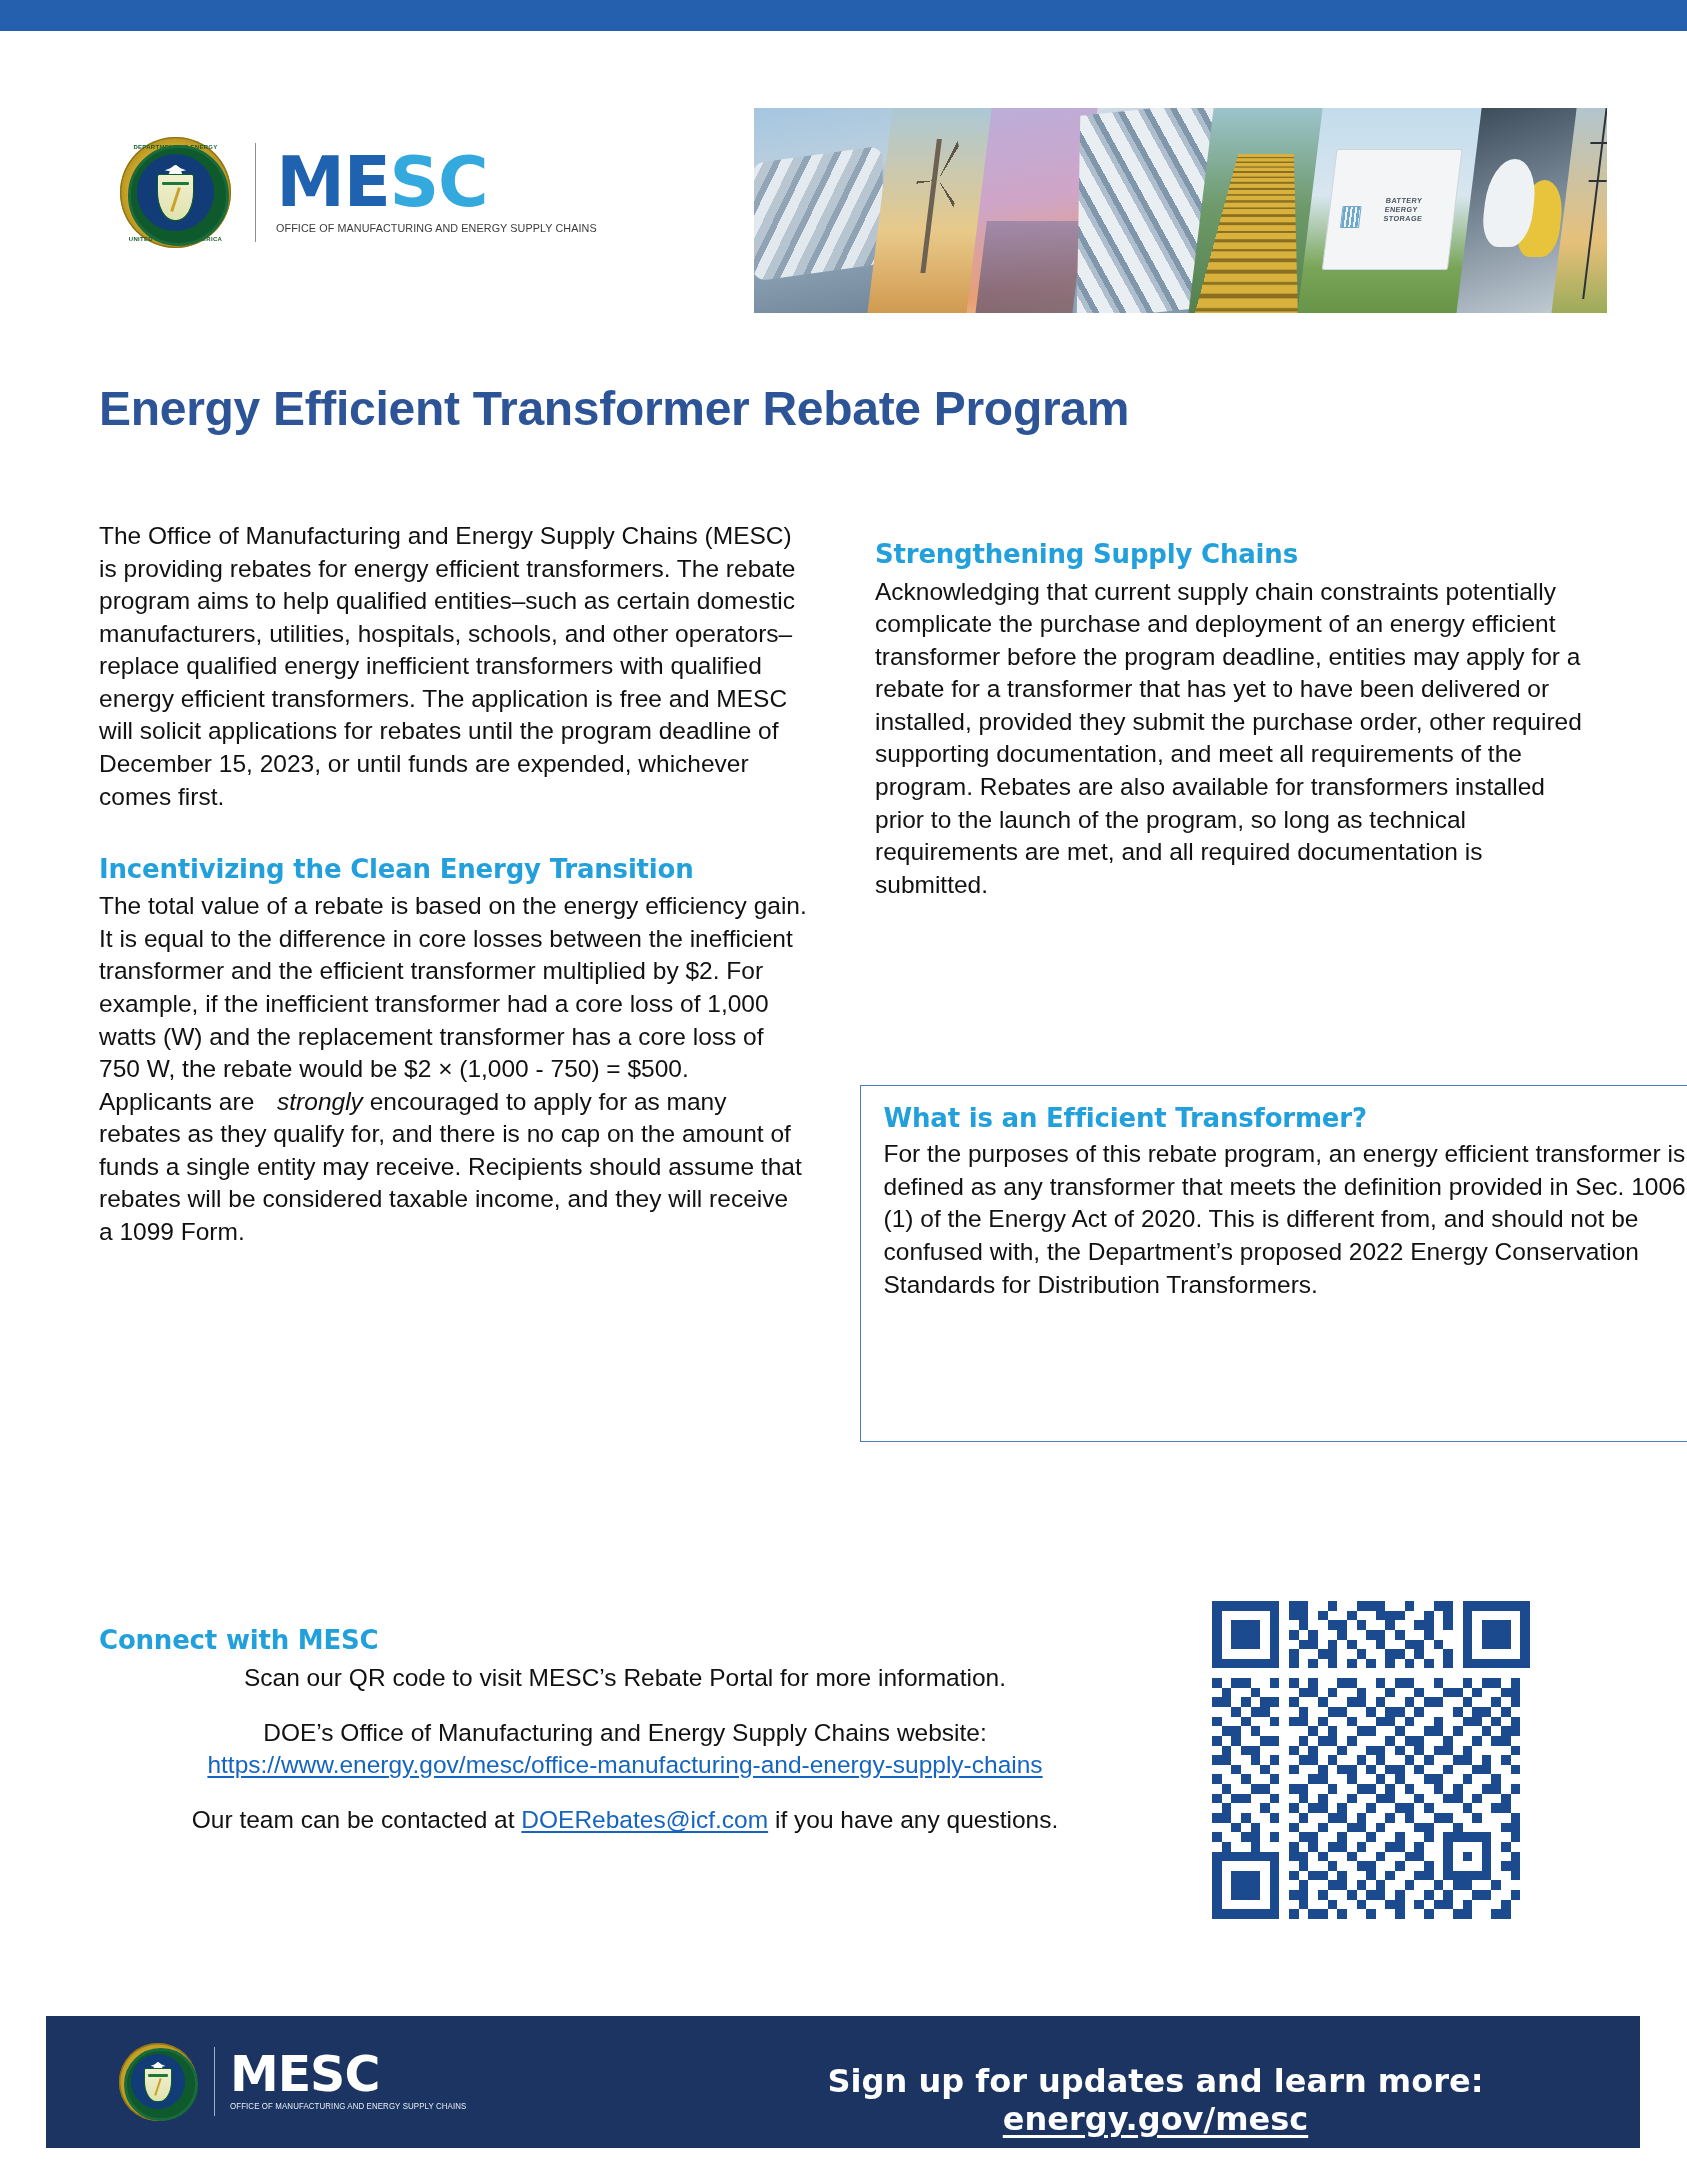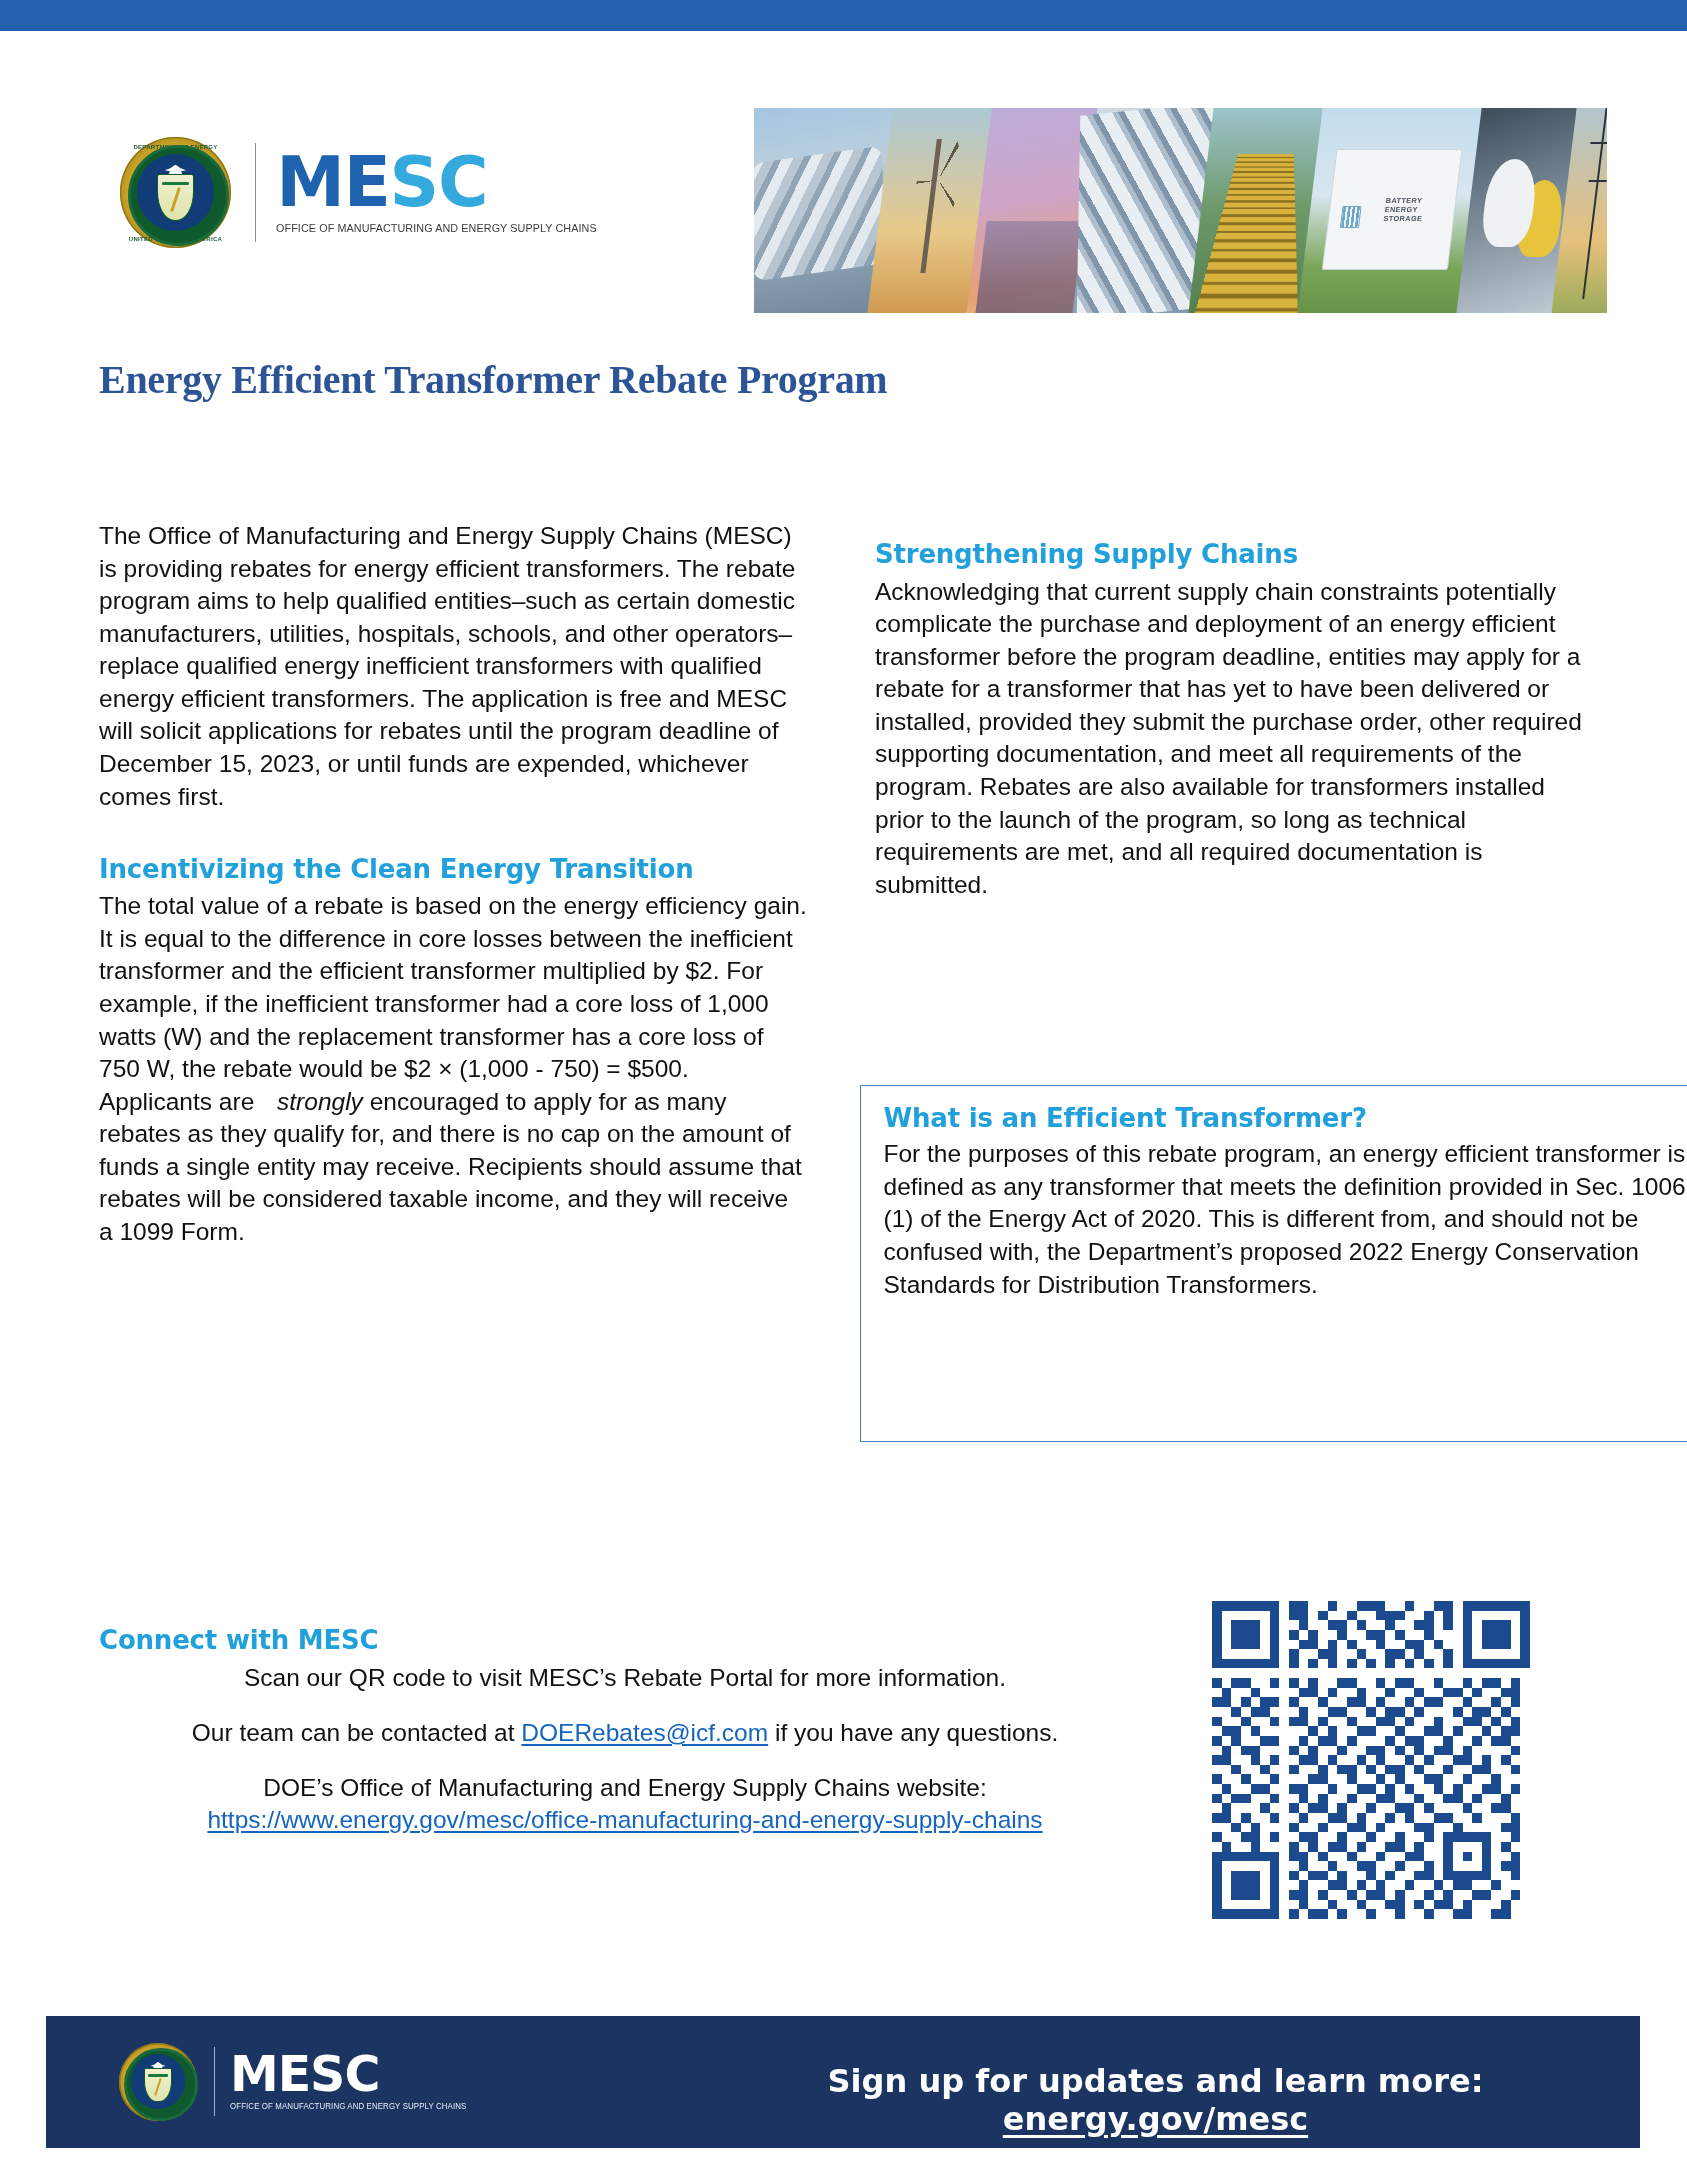--- a/index.html
+++ b/index.html
@@ -87,22 +87,22 @@
      background:#eef2f5;border-radius:50% 50% 38% 38%;}
   .s7:before{content:"";position:absolute;left:48%;top:38%;width:40%;height:30%;
      background:#e8c43c;border-radius:50% 50% 36% 36%;}
   .s8{left:810px;width:132px;background:linear-gradient(180deg,#a8c6dd 0%,#e6c07a 62%,#7fa34e 100%);}
   .s8 .pylon{position:absolute;top:10%;width:2px;height:74%;background:#2c3239;}
   .s8 .pylon:after{content:"";position:absolute;left:-10.6px;top:18%;width:23px;height:2px;background:#2c3239;}
   .s8 .pylon:before{content:"";position:absolute;left:-8px;top:38%;width:18px;height:2px;background:#2c3239;}
   .p1{left:22%;}
 
   
-  .title{position:absolute;left:99px;top:356px;width:1495px;
-    font-family:Liberation Serif, serif;font-weight:bold;font-size:40px;color:#2d5496;
+  .title{position:absolute;left:99px;top:381px;width:1495px;
+    font-family:Liberation Sans, sans-serif;font-weight:bold;font-size:48px;color:#2d5496;
     letter-spacing:-0.3px;}
 
   
   .col{position:absolute;font-size:24.5px;line-height:1.33;color:#111111;}
   .col-left{left:99px;top:520px;width:708px;}
   .col-right{left:875px;top:537px;width:721px;}
 
   .col p{margin:0 0 20px 0;}
   .col p:last-child{margin-bottom:0;}
   .sec-head{font-family:"DejaVu Sans", sans-serif;font-weight:bold;font-size:26px;
@@ -205,22 +205,22 @@
   </div>
 
   <div class="callout">
     <div class="sec-head">What is an Efficient Transformer?</div>
     <p>For the purposes of this rebate program, an energy efficient transformer is defined as any transformer that meets the definition provided in Sec. 1006(a)(1) of the Energy Act of 2020. This is different from, and should not be confused with, the Department’s proposed 2022 Energy Conservation Standards for Distribution Transformers.</p>
   </div>
 
   <div class="connect">
     <div class="sec-head">Connect with MESC</div>
     <p>Scan our QR code to visit MESC’s Rebate Portal for more information.</p>
+    <p><span>DOE’s Office of Manufacturing and Energy Supply Chains website:</span><br><a class="link" href="#">https://www.energy.gov/mesc/office-manufacturing-and-energy-supply-chains</a></p>
     <p><span>Our team can be contacted at </span><a class="link" href="#">DOERebates@icf.com</a><span> if you have any questions.</span></p>
-    <p><span>DOE’s Office of Manufacturing and Energy Supply Chains website:</span><br><a class="link" href="#">https://www.energy.gov/mesc/office-manufacturing-and-energy-supply-chains</a></p>
   </div>
 
   <div class="qr">
     <svg width="318" height="318" viewBox="0 0 33 33" shape-rendering="crispEdges">
       <rect width="33" height="33" fill="#ffffff"></rect>
       <g fill="#1b4a8f">
 
         <rect x="0" y="0" width="7" height="1"></rect>
           <rect x="0" y="6" width="7" height="1"></rect>
         <rect x="0" y="0" width="1" height="7"></rect>

